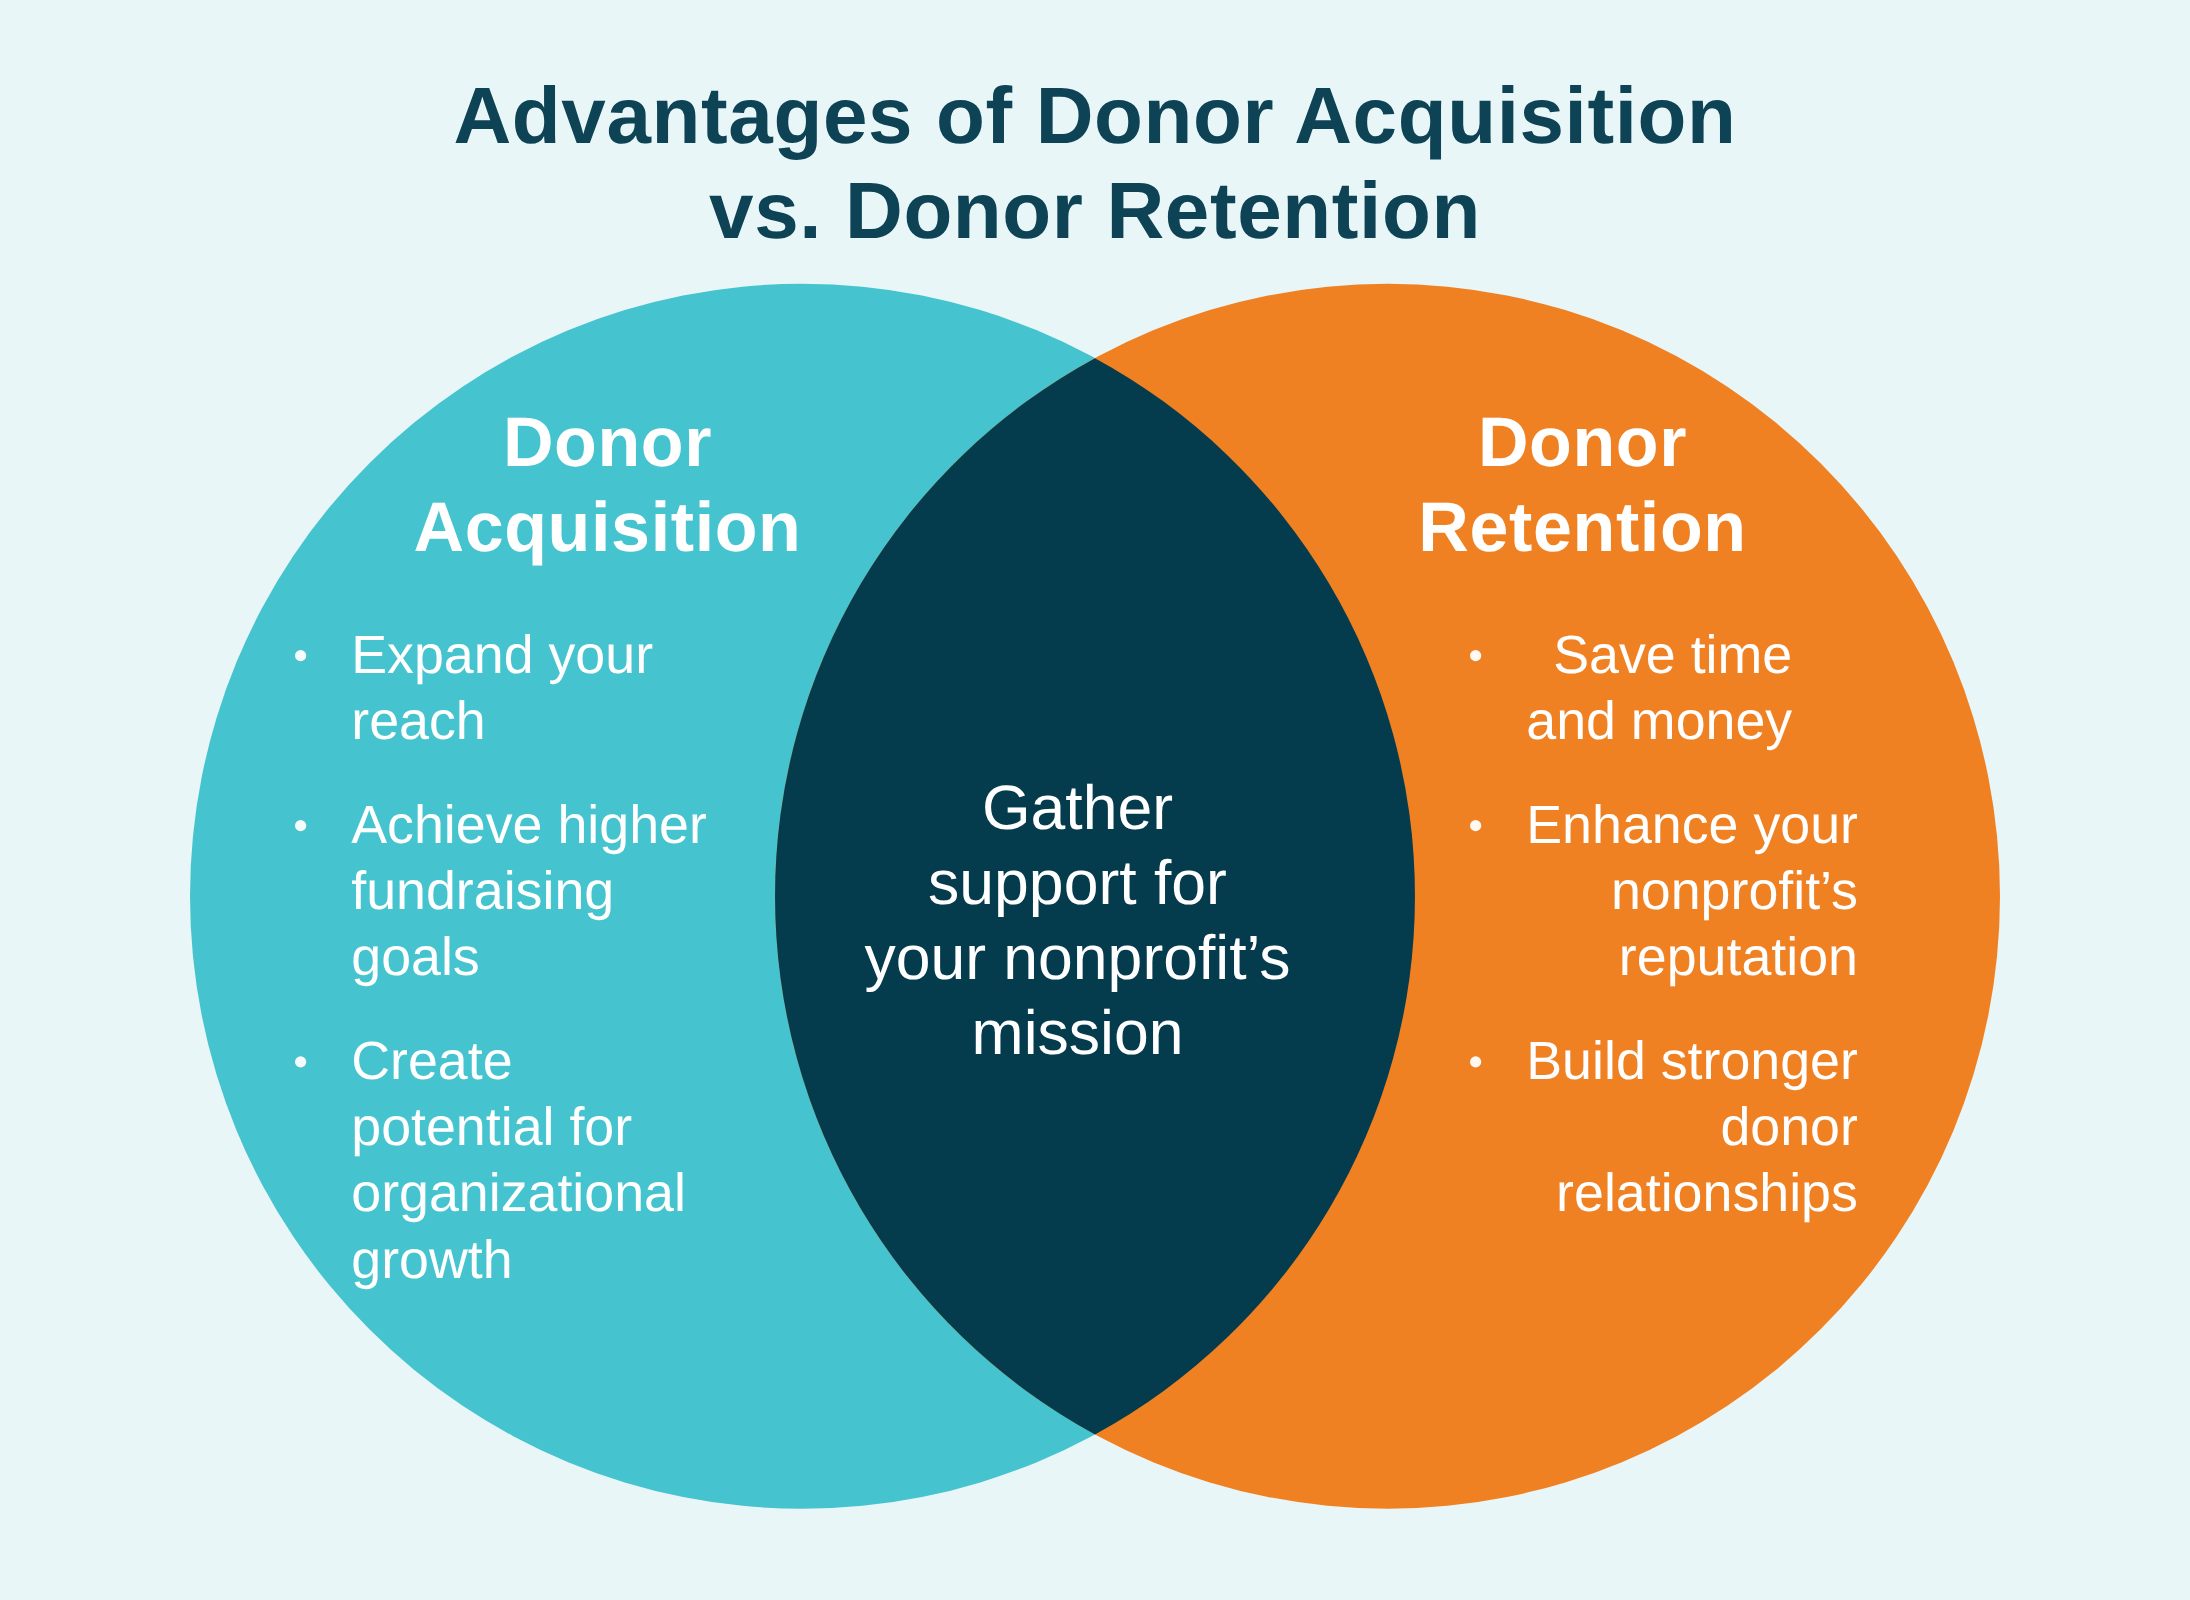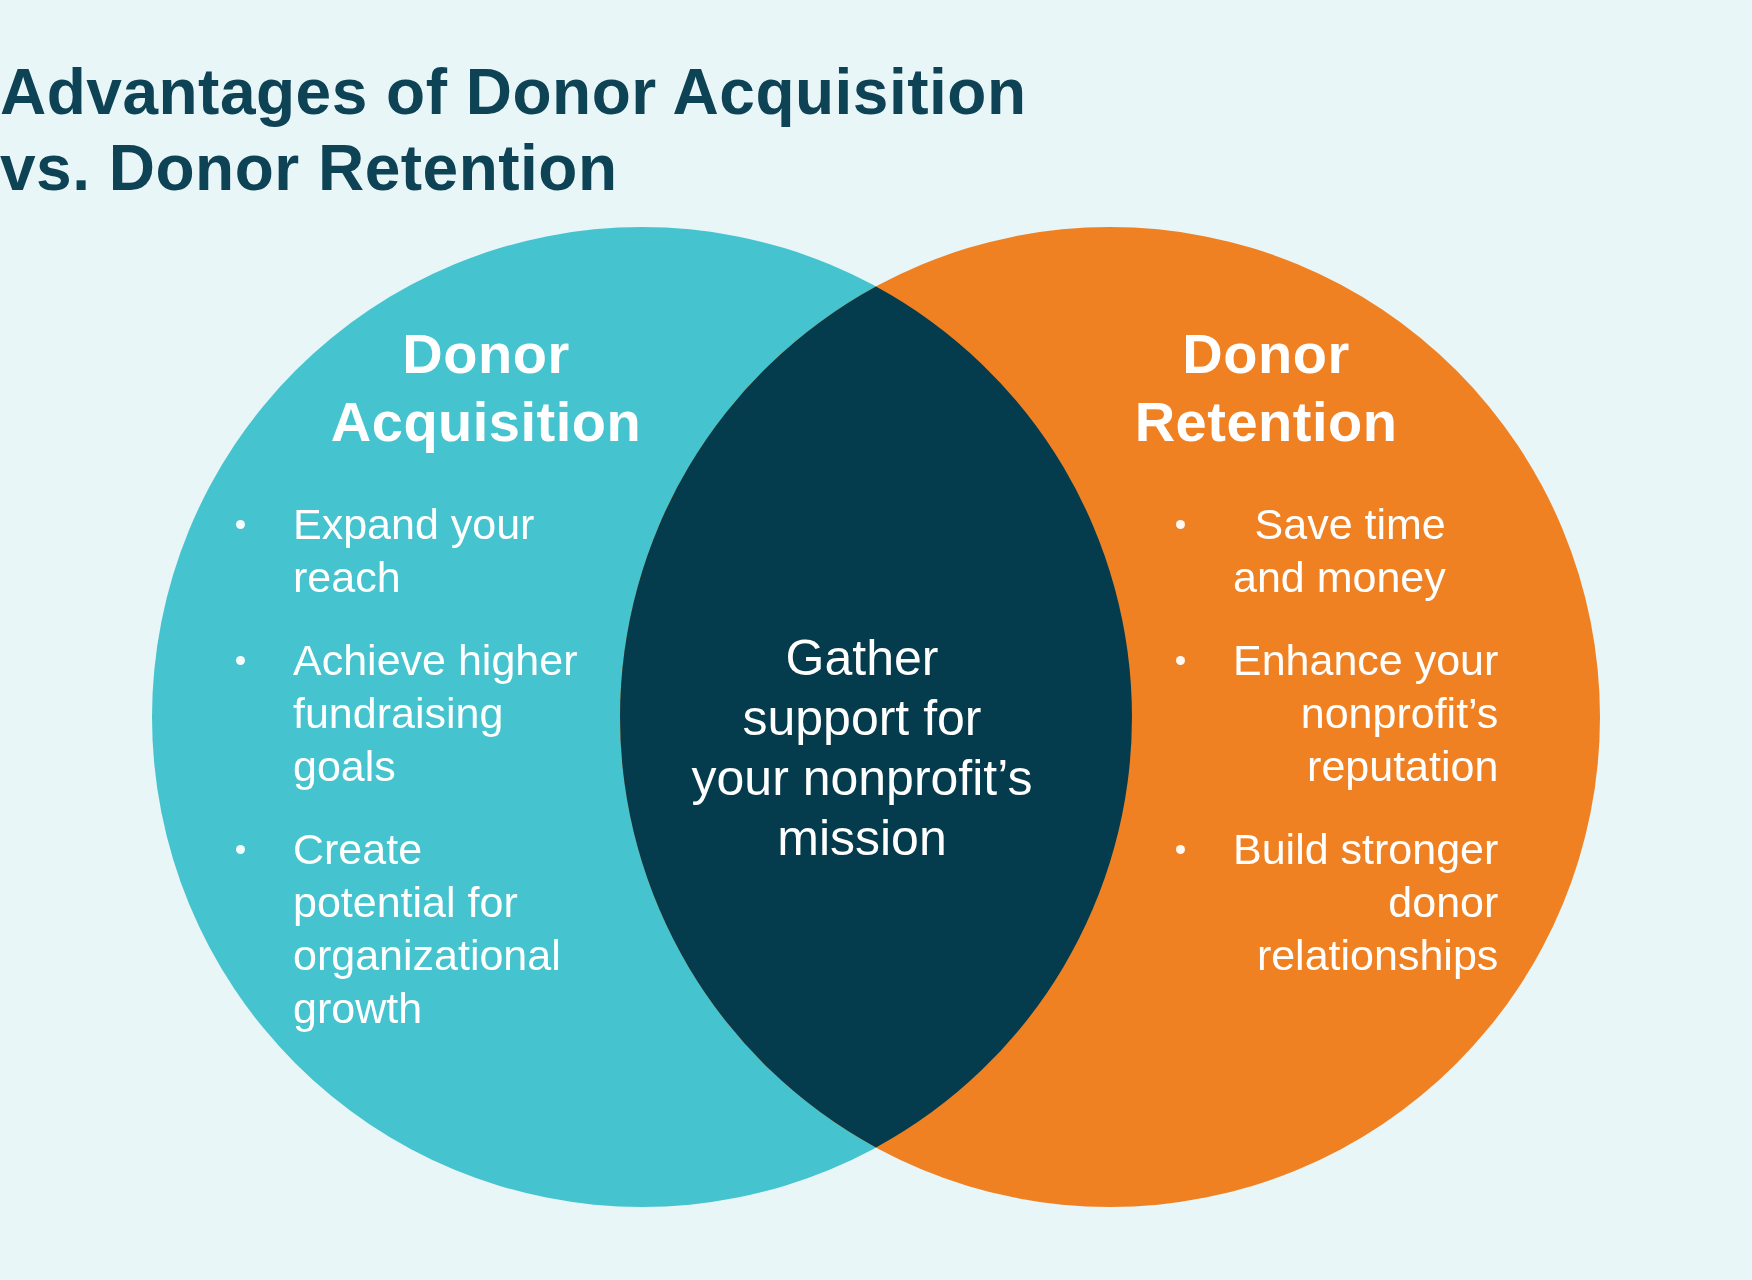--- a/index.html
+++ b/index.html
@@ -24,21 +24,21 @@
   .right-circle { fill: var(--right-circle, #f08123); }
   .overlap-lens { fill: var(--overlap, #043b4d); }
 
   .pre { white-space: pre-line; }
 
   .title {
     position: absolute;
     left: 0; right: 0;
     top: 54px;
     margin: 0;
-    text-align: left;
+    text-align: center;
     font-size: 64px;
     line-height: 76px;
     font-weight: 700;
     color: var(--title-text, #0d4355);
     letter-spacing: 0.5px;
   }
 
   .circle-heading {
     position: absolute;
     top: 320px;
@@ -61,21 +61,21 @@
     list-style: none;
     color: var(--body-text, #ffffff);
     font-size: 43px;
     line-height: 53px;
   }
   .bullets.left  { left: 236px;  width: 370px; }
   .bullets.right { left: 1176px; width: 380px; text-align: right; }
   .bullets li {
     display: flex;
     align-items: flex-start;
-    column-gap: 48px;
+    column-gap: 36px;
     margin: 0 0 30px 0;
   }
   .bullet-dot {
     flex: none;
     width: 9px;
     height: 9px;
     margin-top: 22px;
     border-radius: 50%;
     background: var(--body-text, #ffffff);
     opacity: 0.95;
@@ -83,21 +83,20 @@
 
   .overlap-text {
     position: absolute;
     left: 682px;
     top: 616px;
     width: 360px;
     text-align: center;
     font-size: 50px;
     line-height: 60px;
     color: var(--body-text, #ffffff);
-    margin-top: 12px;
   }
 </style>
 </head>
 <body>
 
 <div class="canvas">
 
   <svg class="venn-svg" viewBox="0 0 1752 1280" aria-hidden="true">
     <circle class="left-circle" cx="642" cy="717" r="490"></circle>
     <circle class="right-circle" cx="1110" cy="717" r="490"></circle>

